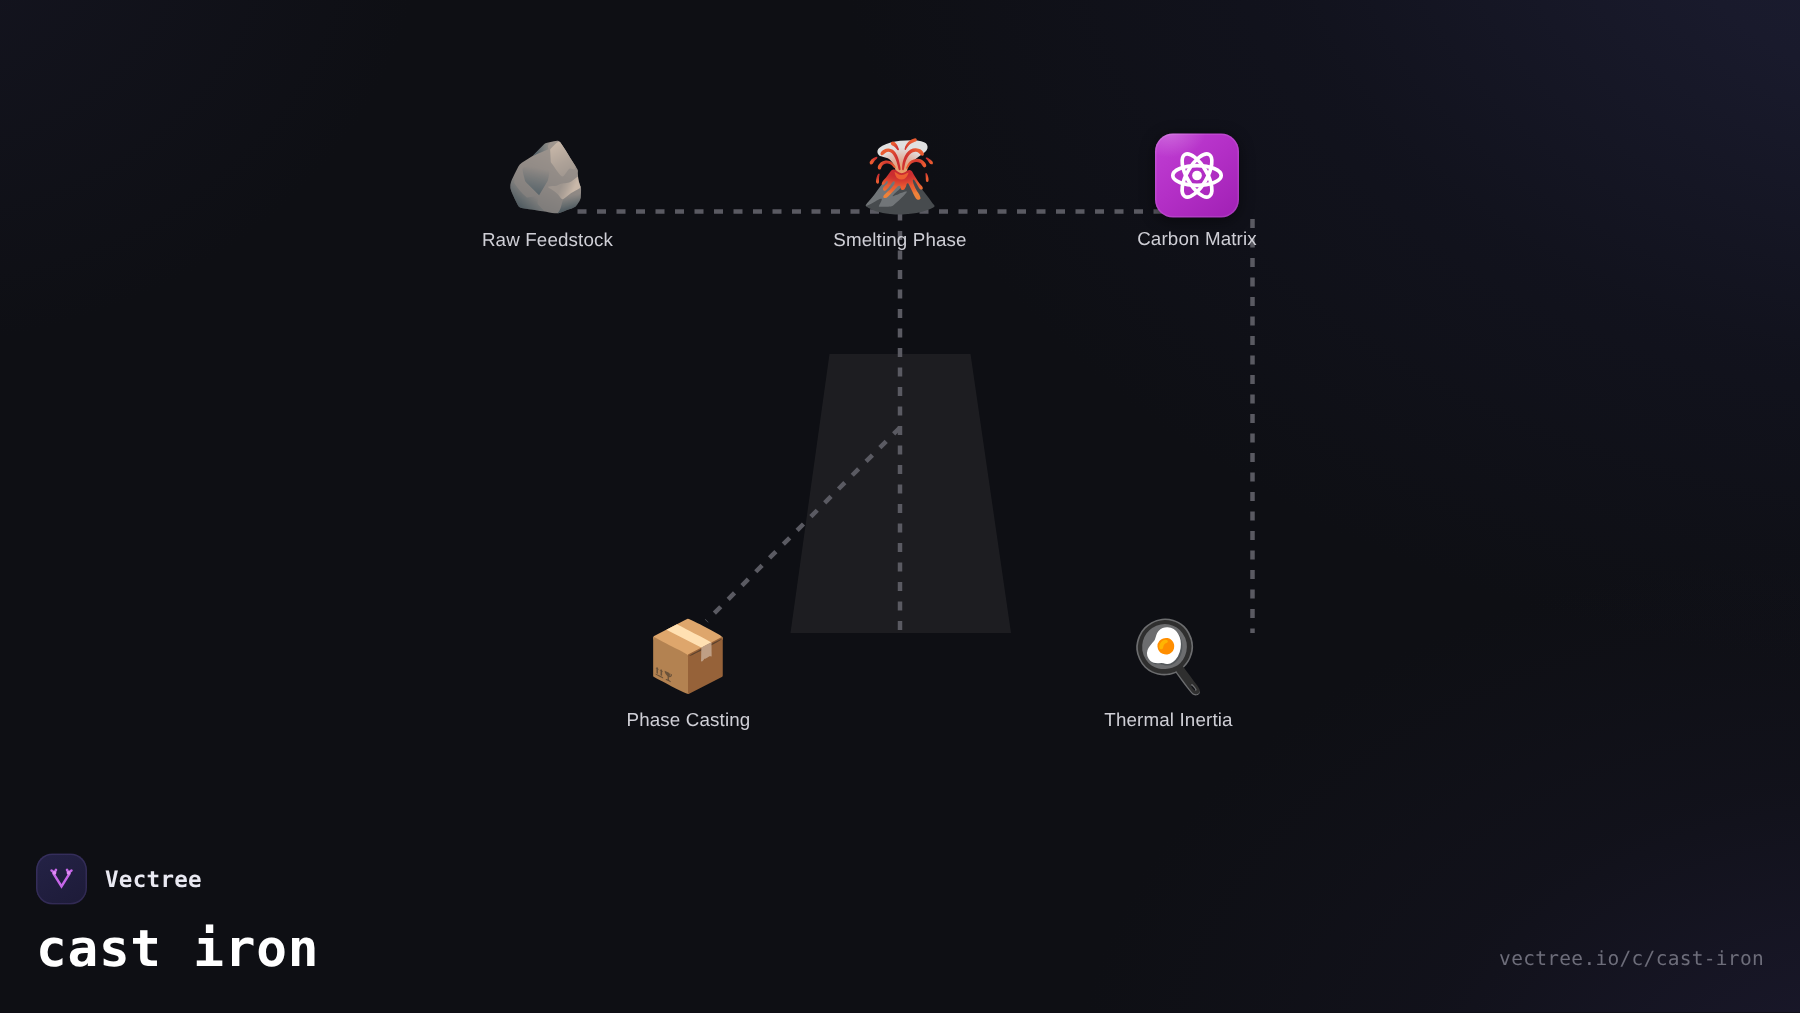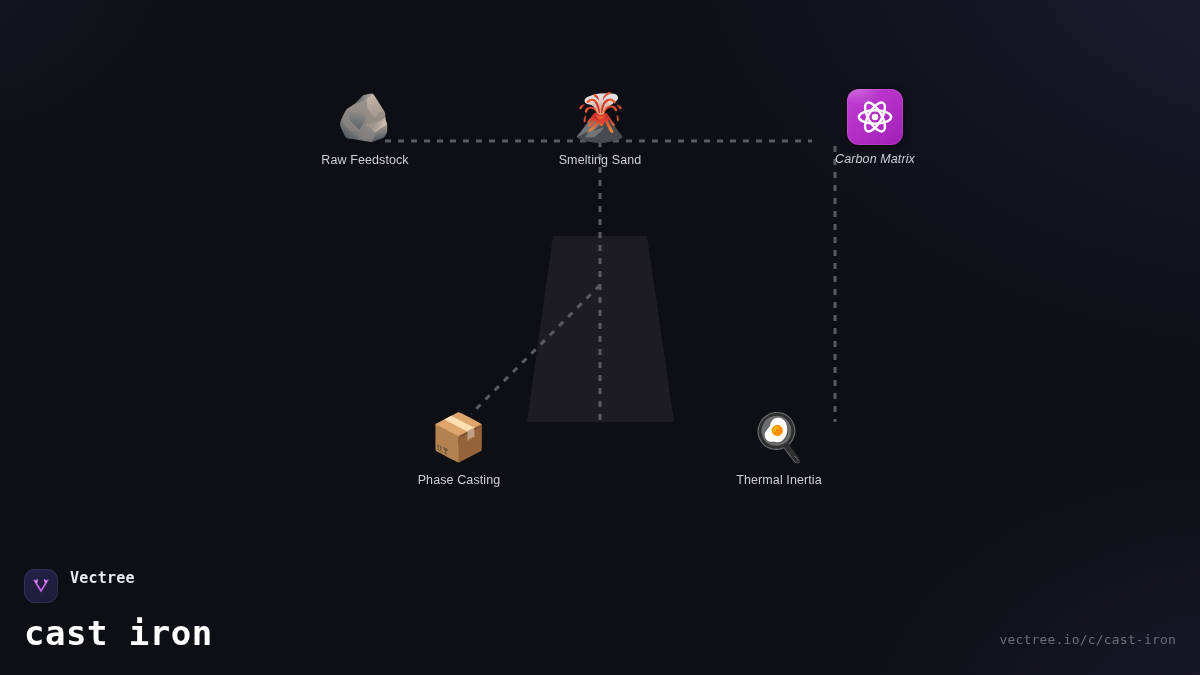--- a/index.html
+++ b/index.html
@@ -90,21 +90,21 @@
     font-family:"Liberation Sans", sans-serif;
   }
 
   
   #footer-brand{
     position:absolute;
     left:24px; bottom:22px;
   }
   .brand-row{
     display:flex;
-    align-items:flex-start;
+    align-items:center;
     gap:12px;
     margin-bottom:10px;
   }
   #brand-logo{
     width:34px; height:34px;
     border-radius:11px;
     background:linear-gradient(150deg,#242246 0%,#1d1b38 100%);
     box-shadow:0 0 0 1px rgba(150,120,220,0.16) inset;
     display:flex; align-items:center; justify-content:center;
   }
@@ -155,24 +155,24 @@
   </g>
 </svg>
 
 <div class="node" style="left:365px; top:88px;">
   <span class="node-emoji">🪨</span>
   <div class="node-label">Raw Feedstock</div>
 </div>
 
 <div class="node" style="left:600px; top:88px;">
   <span class="node-emoji">🌋</span>
-  <div class="node-label">Smelting Sand</div>
-</div>
-
-<div class="node" style="left:875px; top:88px;font-style:italic;">
+  <div class="node-label">Smelting Phase</div>
+</div>
+
+<div class="node" style="left:798px; top:88px;">
   <div class="node-tile">
     <svg width="38" height="38" viewBox="0 0 40 40">
       <g fill="none" stroke="#ffffff" stroke-width="2.6">
         <ellipse cx="20" cy="20" rx="17" ry="7"></ellipse>
         <ellipse cx="20" cy="20" rx="17" ry="7" transform="rotate(60 20 20)"></ellipse>
         <ellipse cx="20" cy="20" rx="17" ry="7" transform="rotate(120 20 20)"></ellipse>
       </g>
       <circle cx="20" cy="20" r="3.4" fill="#ffffff"></circle>
     </svg>
   </div>

